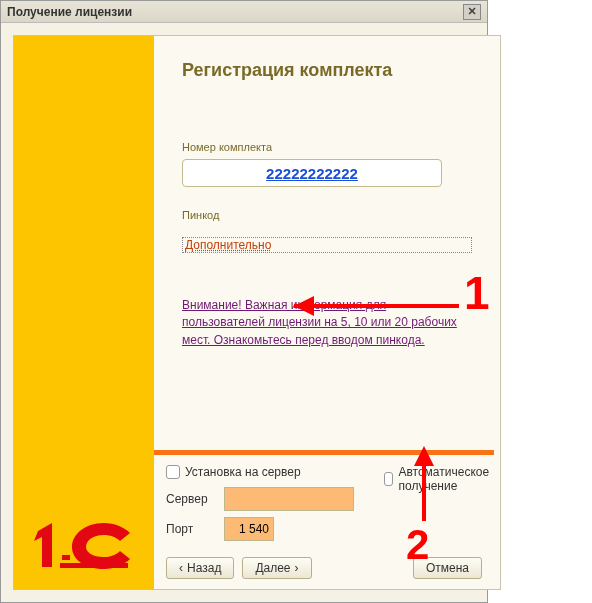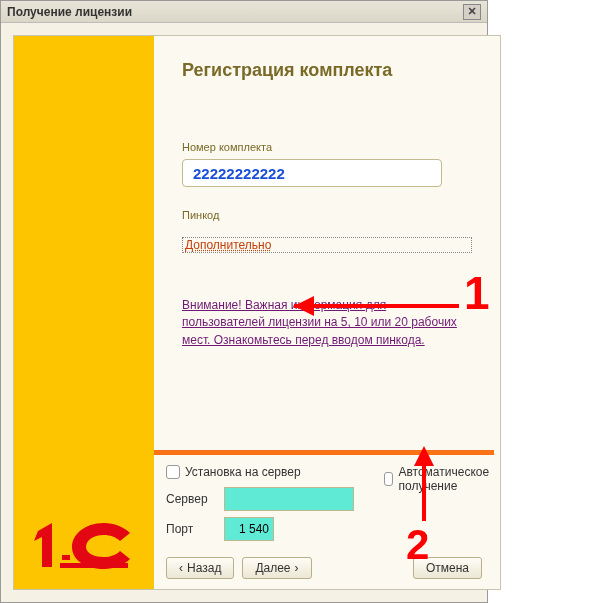--- a/index.html
+++ b/index.html
@@ -85,21 +85,23 @@
   .text-input {
     width: 260px;
     height: 28px;
     border: 1px solid #c2b98c;
     border-radius: 4px;
     background: #fff;
     padding: 12px 10px;
     font-size: 15px;
     color: #1a4fd8;
     font-weight: bold;
+    text-align: center;
     outline: none;
+    text-decoration: underline;
   }
   .gap1 { height: 22px; }
   .link1 {
     display: inline-block;
     color: #c2410c;
     font-size: 12px;
     text-decoration: underline dotted;
     border: 1px dotted #888;
     padding: 0 2px;
     margin-top: 10px;
@@ -147,21 +149,21 @@
     display: flex;
     align-items: center;
     gap: 8px;
     margin-bottom: 6px;
     font-size: 12px;
   }
   .form-row label { width: 50px; color: #333; }
   .mini-input {
     height: 20px;
     border: 1px solid #bfb78e;
-    background: #5eead4;
+    background: #fdba74;
     padding: 11px 4px;
     font-size: 12px;
     outline: none;
   }
   .srv-input { width: 130px; }
   .port-input { width: 50px; text-align: right; }
   .btn-row {
     display: flex;
     gap: 8px;
     margin-top: 10px;

